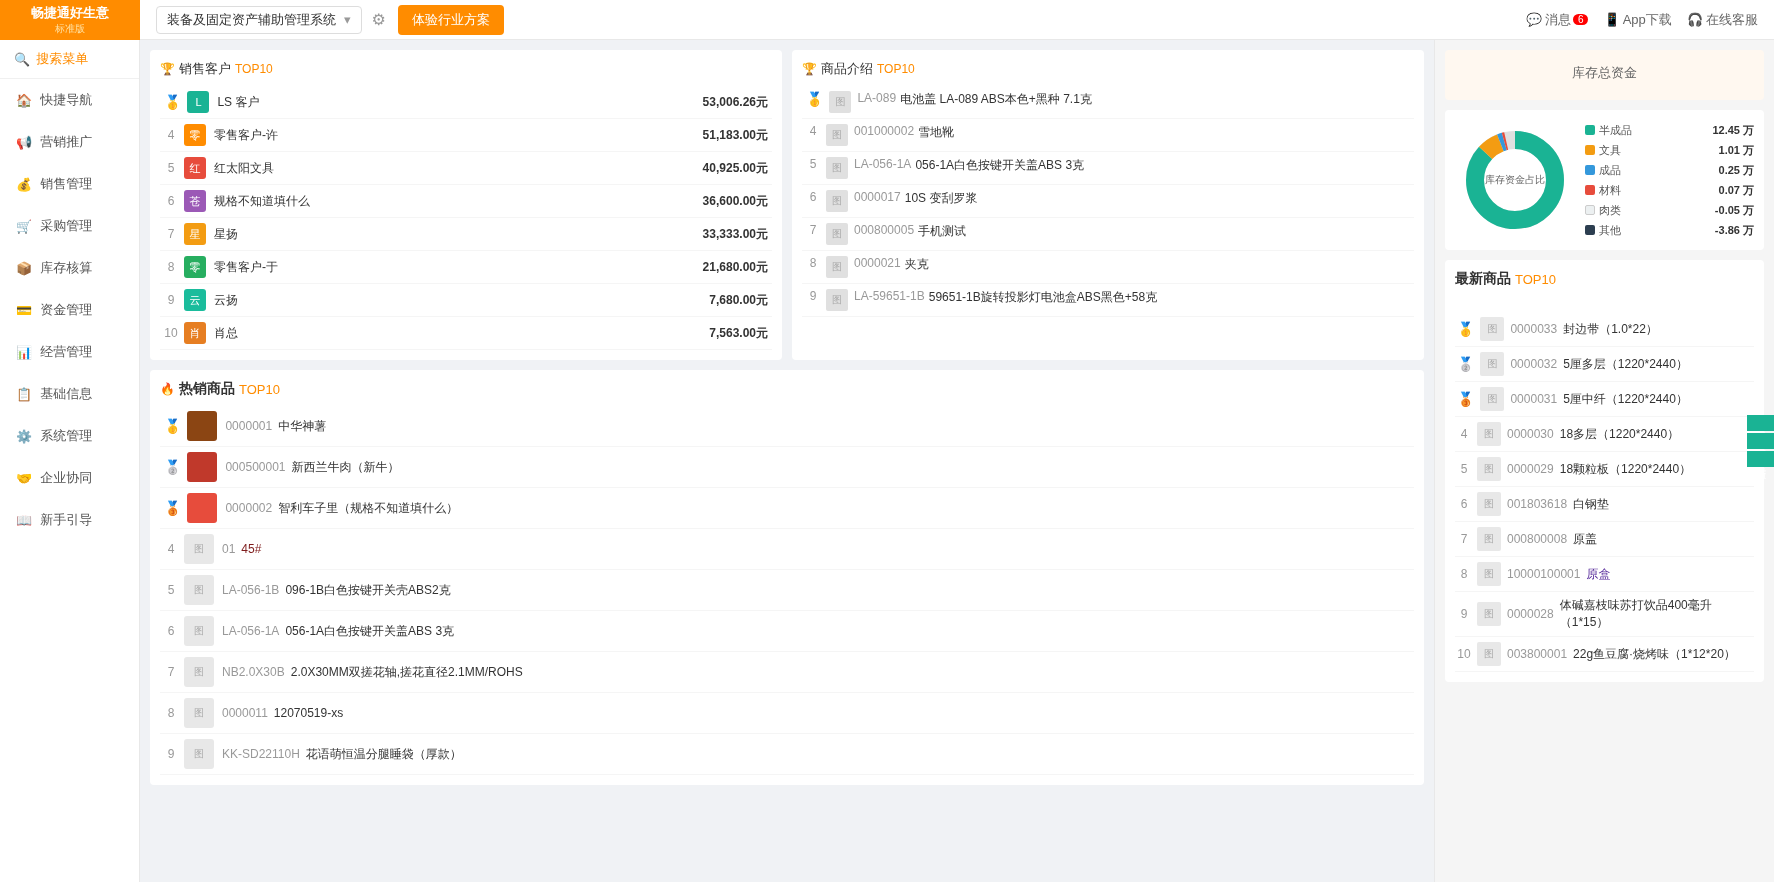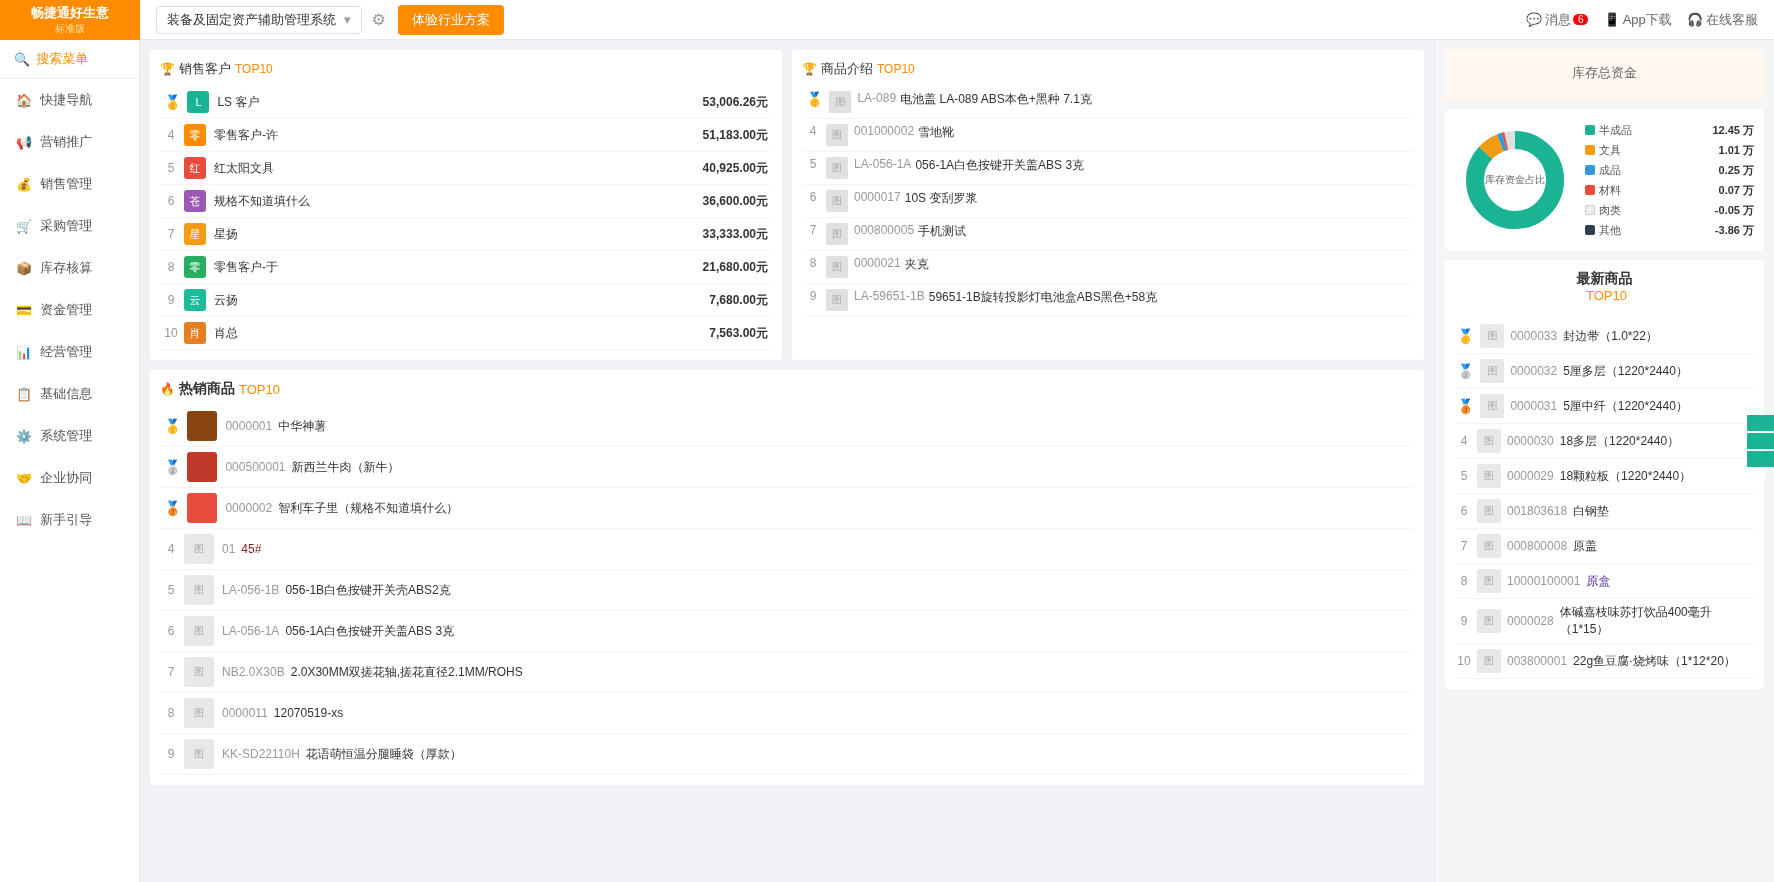--- a/index.html
+++ b/index.html
@@ -246,21 +246,21 @@
           <div style="display:flex;align-items:center;padding:5px 4px;border-bottom:1px solid #f5f5f5;">
             <span style="margin-right:6px;font-size:12px;color:#999;width:14px;text-align:center;flex-shrink:0;">4</span>
             <div style="width:30px;height:30px;background:#e8e8e8;border-radius:3px;margin-right:8px;flex-shrink:0;display:flex;align-items:center;justify-content:center;font-size:10px;color:#aaa;">图</div>
             <span style="color:#999;font-size:12px;margin-right:6px;">01</span>
             <span style="color:#7f1d1d;font-size:12px;">45#</span>
           </div>
           <div style="display:flex;align-items:center;padding:5px 4px;border-bottom:1px solid #f5f5f5;">
             <span style="margin-right:6px;font-size:12px;color:#999;width:14px;text-align:center;flex-shrink:0;">5</span>
             <div style="width:30px;height:30px;background:#e8e8e8;border-radius:3px;margin-right:8px;flex-shrink:0;display:flex;align-items:center;justify-content:center;font-size:10px;color:#aaa;">图</div>
             <span style="color:#999;font-size:12px;margin-right:6px;">LA-056-1B</span>
-            <span style="color:#333;font-size:12px;">056-1B白色按键开关壳ABS2克</span>
+            <span style="color:#333;font-size:12px;">096-1B白色按键开关壳ABS2克</span>
           </div>
           <div style="display:flex;align-items:center;padding:5px 4px;border-bottom:1px solid #f5f5f5;">
             <span style="margin-right:6px;font-size:12px;color:#999;width:14px;text-align:center;flex-shrink:0;">6</span>
             <div style="width:30px;height:30px;background:#e8e8e8;border-radius:3px;margin-right:8px;flex-shrink:0;display:flex;align-items:center;justify-content:center;font-size:10px;color:#aaa;">图</div>
             <span style="color:#999;font-size:12px;margin-right:6px;">LA-056-1A</span>
             <span style="color:#333;font-size:12px;">056-1A白色按键开关盖ABS 3克</span>
           </div>
           <div style="display:flex;align-items:center;padding:5px 4px;border-bottom:1px solid #f5f5f5;">
             <span style="margin-right:6px;font-size:12px;color:#999;width:14px;text-align:center;flex-shrink:0;">7</span>
             <div style="width:30px;height:30px;background:#e8e8e8;border-radius:3px;margin-right:8px;flex-shrink:0;display:flex;align-items:center;justify-content:center;font-size:10px;color:#aaa;">图</div>
@@ -337,21 +337,21 @@
               <div style="display:flex;align-items:center;">
                 <div style="width:10px;height:10px;background:#2c3e50;border-radius:2px;margin-right:4px;flex-shrink:0;"></div>
                 <span style="flex:1;color:#555;">其他</span>
                 <span style="color:#333;font-weight:bold;">-3.86 万</span>
               </div>
             </div>
           </div>
         </div>
 
         <div style="background:#fff;border-radius:4px;padding:10px;">
-          <div style="display:flex;align-items:center;margin-bottom:16px;flex-direction:column;">
+          <div style="display:flex;align-items:center;margin-bottom:24px;">
             <span style="font-size:14px;font-weight:bold;color:#333;">最新商品</span>
             <span style="color:#ff8c00;font-size:13px;margin-left:4px;">TOP10</span>
           </div>
 
           <div style="display:flex;align-items:center;padding:5px 2px;border-bottom:1px solid #f5f5f5;">
             <span style="margin-right:6px;font-size:14px;flex-shrink:0;">🥇</span>
             <div style="width:24px;height:24px;background:#e8e8e8;border-radius:2px;margin-right:6px;flex-shrink:0;display:flex;align-items:center;justify-content:center;font-size:10px;color:#aaa;">图</div>
             <span style="color:#999;font-size:12px;margin-right:6px;">0000033</span>
             <span style="color:#333;font-size:12px;flex:1;">封边带（1.0*22）</span>
           </div>

